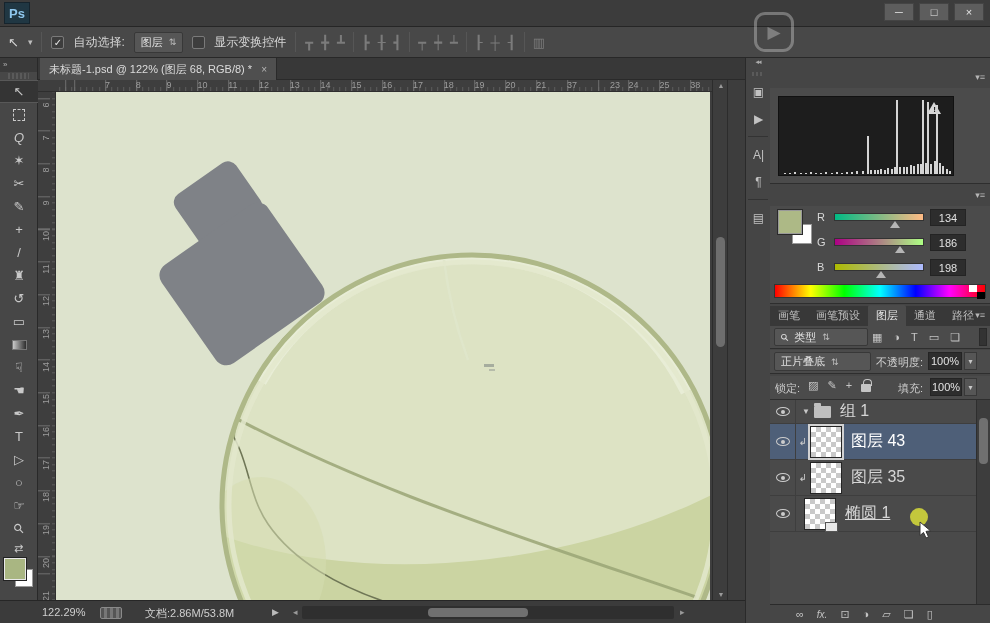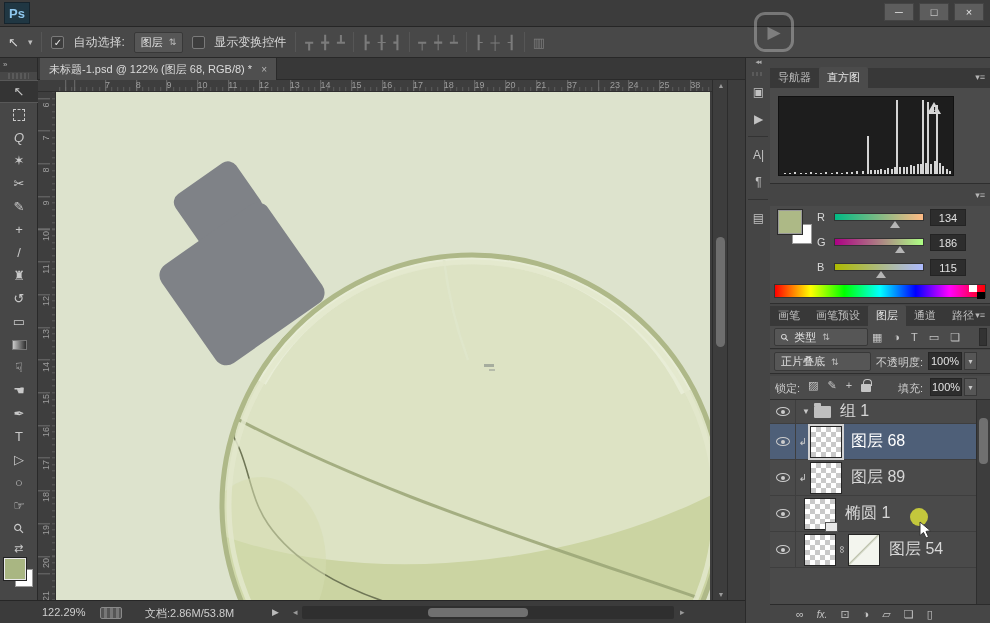--- a/index.html
+++ b/index.html
@@ -115,21 +115,21 @@
   .folder{width:17px;height:12px;background:#bfbfbf;border-radius:1px;position:relative;margin-right:9px}
   .folder::before{content:'';position:absolute;top:-3px;left:0;width:7px;height:3px;background:#bfbfbf;border-radius:1px 1px 0 0}
   .clip{font-size:10px;color:#ccc;width:14px;text-align:center}
   .checker{background-color:#fff;background-image:linear-gradient(45deg,#c9c9c9 25%,transparent 25%,transparent 75%,#c9c9c9 75%),linear-gradient(45deg,#c9c9c9 25%,transparent 25%,transparent 75%,#c9c9c9 75%);background-size:10px 10px;background-position:0 0,5px 5px}
   .thumb{width:32px;height:32px;border:1px solid #252525;flex:none;position:relative}
   .thumb.selth{outline:2px solid #d2d2d2}
   .shapebadge{position:absolute;right:-3px;bottom:-3px;width:13px;height:10px;background:#e8e8e8;border:1px solid #555}
   .maskthumb{width:32px;height:32px;flex:none;background:#f3f5ee;border:1px solid #252525;background-image:linear-gradient(135deg,transparent 46%,#b9bfa8 48%,transparent 53%)}
   .chain{display:inline-block;transform:rotate(90deg);font-size:10px;color:#ccc;width:12px;flex:none;text-align:center}
   .lylabel{margin-left:9px;white-space:nowrap}
-  .ulab{}
+  .ulab{text-decoration:underline}
   #listscroll{position:absolute;right:0;top:0;width:14px;height:100%;background:#3d3d3d;border-left:1px solid #2e2e2e}
   #listthumb{position:absolute;left:2px;top:18px;width:9px;height:46px;background:#707070;border-radius:4px}
   #samplecursor{position:absolute;left:140px;z-index:5}
   .sdot{width:18px;height:18px;border-radius:50%;background:#c3c73c}
   #lbottom{left:0;width:220px;height:19px;background:#464646;border-top:1px solid #2b2b2b;display:flex;align-items:center;gap:13px;padding-left:26px;font-size:11px;color:#c3c3c3}
   #lbottom .fx{font-style:italic;font-size:10px}
 
   
   #watermark{left:754px;top:12px;display:flex;align-items:center;gap:8px;opacity:.34;z-index:50;pointer-events:none;color:#e6e6e6}
   #wmlogo{width:40px;height:40px;border:3px solid #e6e6e6;border-radius:11px;display:flex;align-items:center;justify-content:center;font-size:17px}
@@ -362,24 +362,20 @@
       <div class="ddiv"></div>
       <div class="dicon">A|</div>
       <div class="dicon">¶</div>
       <div class="ddiv"></div>
       <div class="dicon">▤</div>
     </div>
 </div>
 
 <div id="panels" class="abs">
 
-  <div class="phead abs" style="top:10px" id="histtabs">
-      <span class="ptab">导航器</span>
-      <span class="ptab act">直方图</span>
-    </div>
   <span class="pmenu abs" style="top:14px">▾≡</span>
   <div class="pbody abs" style="top:30px;height:96px">
     <div id="histbox">
       <div id="warntri"></div>
       <span id="warnex">!</span>
     <div class="hbar" style="left: 5.16px; height: 1.48px;"></div>
         <div class="hbar" style="left: 10.32px; height: 1.48px;"></div>
         <div class="hbar" style="left: 15.48px; height: 2.22px;"></div>
         <div class="hbar" style="left: 20.64px; height: 1.48px;"></div>
         <div class="hbar" style="left: 25.8px; height: 1.48px;"></div>
@@ -438,21 +434,21 @@
         <div class="crow" style="top: 27px;">
           <span class="clabel">G</span>
           <div class="ctrack" style="background: linear-gradient(90deg, rgb(173, 0, 132), rgb(173, 255, 132));"></div>
           <div class="cthumb" style="left: 124.7px;"></div>
           <div class="cval">186</div>
         </div>
         <div class="crow" style="top: 52px;">
           <span class="clabel">B</span>
           <div class="ctrack" style="background: linear-gradient(90deg, rgb(173, 186, 0), rgb(173, 186, 255));"></div>
           <div class="cthumb" style="left: 105.8px;"></div>
-          <div class="cval">115</div>
+          <div class="cval">198</div>
         </div>
       </div>
     <div id="spectrum">
       <div id="specw"></div>
       <div id="specb"></div>
     </div>
   </div>
 
   <div class="phead abs" style="top:248px" id="layertabs">
       <span class="ptab">画笔</span>
@@ -514,49 +510,39 @@
         <span class="exp">▼</span>
         <span class="folder"></span>
         <span>组 1</span>
       </div>
       <div class="lyrow selrow" style="height: 36px;">
         <div class="eyecell">
           <span class="eye"></span>
         </div>
         <span class="clip">↲</span>
         <div class="thumb checker selth"></div>
-        <span class="lylabel">图层 68</span>
+        <span class="lylabel">图层 43</span>
       </div>
       <div class="lyrow" style="height: 36px;">
         <div class="eyecell">
           <span class="eye"></span>
         </div>
         <span class="clip">↲</span>
         <div class="thumb checker"></div>
-        <span class="lylabel">图层 89</span>
+        <span class="lylabel">图层 35</span>
       </div>
       <div class="lyrow" style="height: 36px;">
         <div class="eyecell">
           <span class="eye"></span>
         </div>
         <span style="width: 8px;"></span>
         <div class="thumb checker">
           <span class="shapebadge"></span>
         </div>
         <span class="lylabel ulab">椭圆 1</span>
-      </div>
-      <div class="lyrow" style="height: 36px;">
-        <div class="eyecell">
-          <span class="eye"></span>
-        </div>
-        <span style="width: 8px;"></span>
-        <div class="thumb checker"></div>
-        <span class="chain">∞</span>
-        <div class="maskthumb"></div>
-        <span class="lylabel">图层 54</span>
       </div>
       <div id="listscroll">
       <div id="listthumb"></div>
     </div>
     <div id="samplecursor" style="top:108px">
       <div class="sdot"></div>
       <svg width="15" height="19" style="margin:-6px 0 0 8px">
         <path d="M2,1 L2,14.5 L5.5,11.5 L8,17 L10.5,15.8 L8,10.4 L12.5,9.8 Z" fill="#fff" stroke="#333" stroke-width="1"></path>
       </svg>
     </div>

